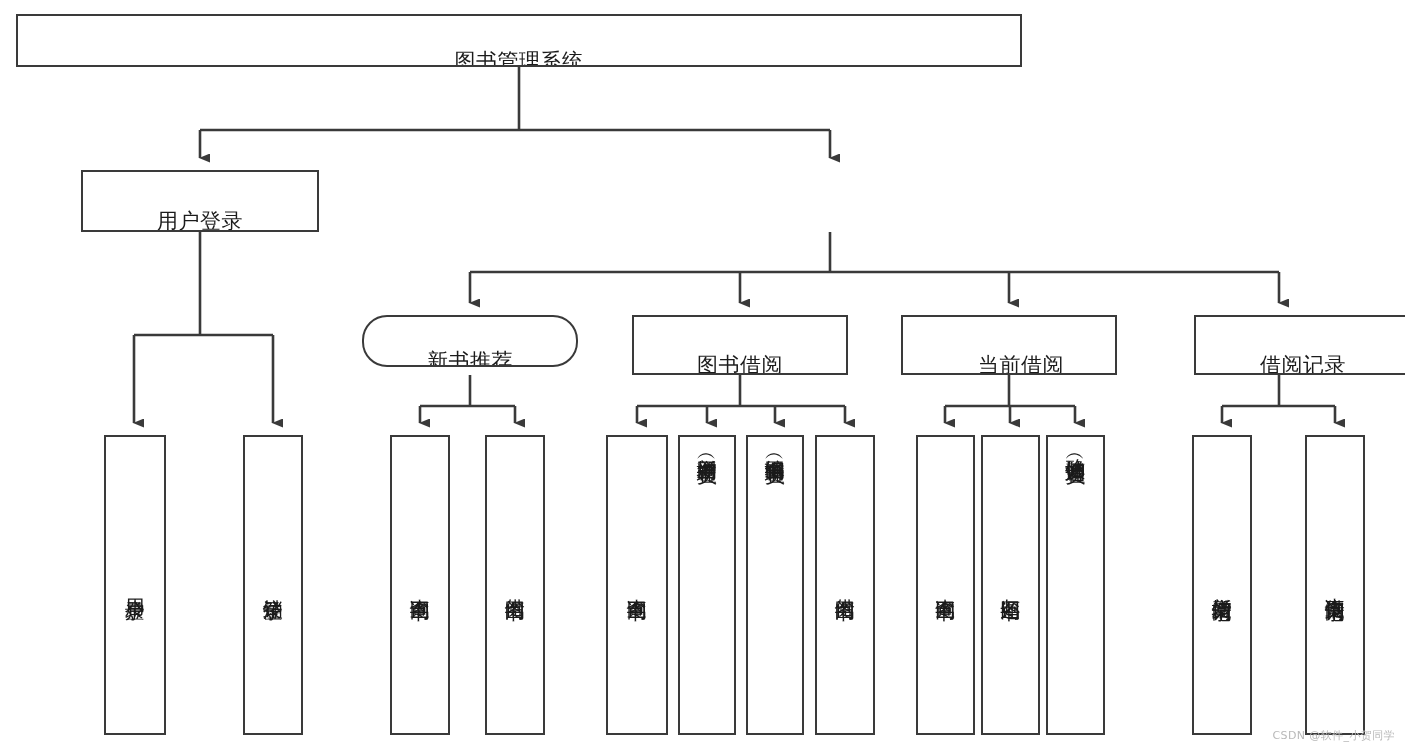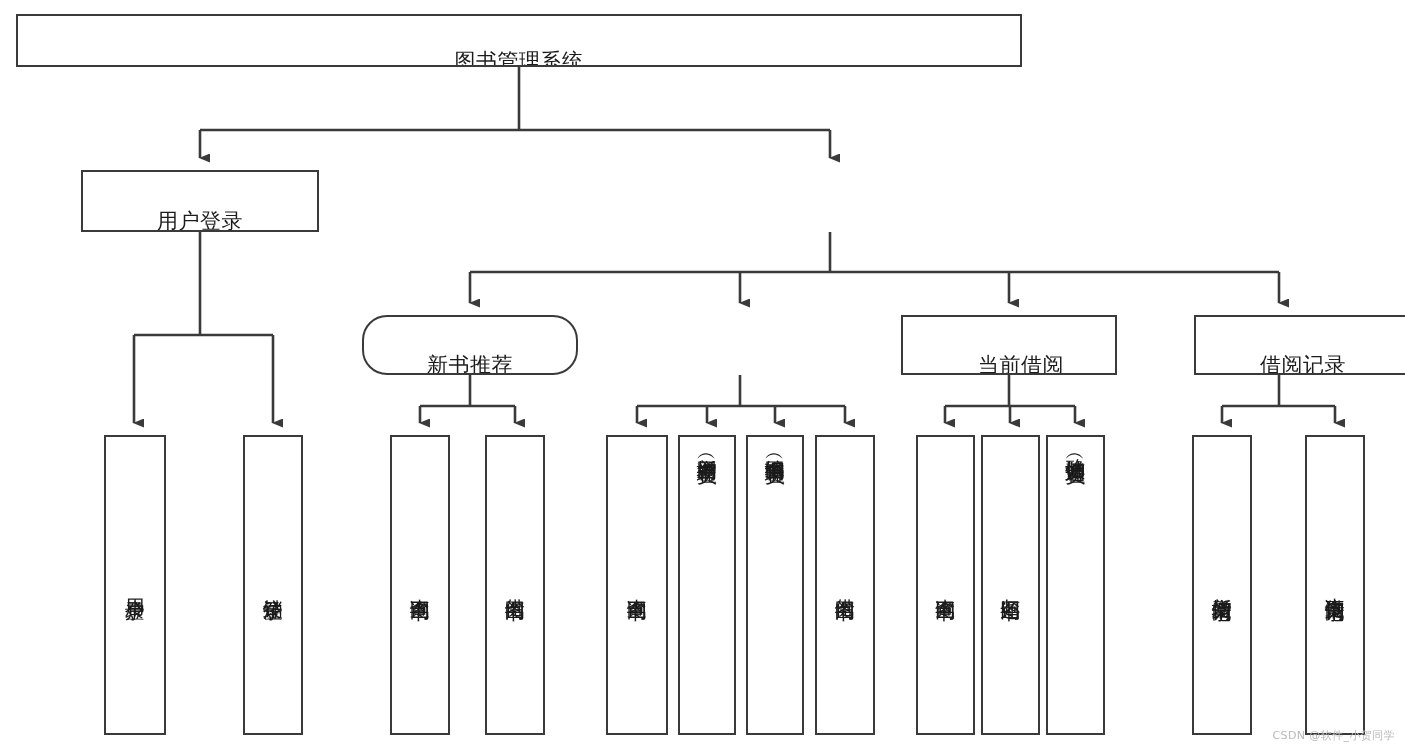--- a/index.html
+++ b/index.html
@@ -125,22 +125,25 @@
   </svg>
 
   <div class="node-box" style="left:16px; top:14px; width:1006px; height:53px;">
     <span class="node-label-h">图书管理系统</span>
   </div>
 
   <div class="node-box" style="left:81px; top:170px; width:238px; height:62px;">
     <span class="node-label-h">用户登录</span>
   </div>
 
-  <div class="node-box" style="left:362px; top:315px; width:216px; height:60px;border-radius:25px;">
+  <div class="node-box" style="left:362px; top:315px; width:216px; height:52px;border-radius:25px;">
     <span class="node-label-h">新书推荐</span>
+  </div>
+  <div class="node-box" style="left:632px; top:315px; width:216px; height:60px;">
+    <span class="node-label-h">图书借阅</span>
   </div>
   <div class="node-box" style="left:901px; top:315px; width:216px; height:60px;padding-left:24px;">
     <span class="node-label-h">当前借阅</span>
   </div>
   <div class="node-box" style="left:1194px; top:315px; width:218px; height:60px;">
     <span class="node-label-h">借阅记录</span>
   </div>
 
   <div class="node-box leaf-box centered" style="left:104px; top:435px; width:62px; height:300px;">
     <span class="node-label-v">用户登录</span>

